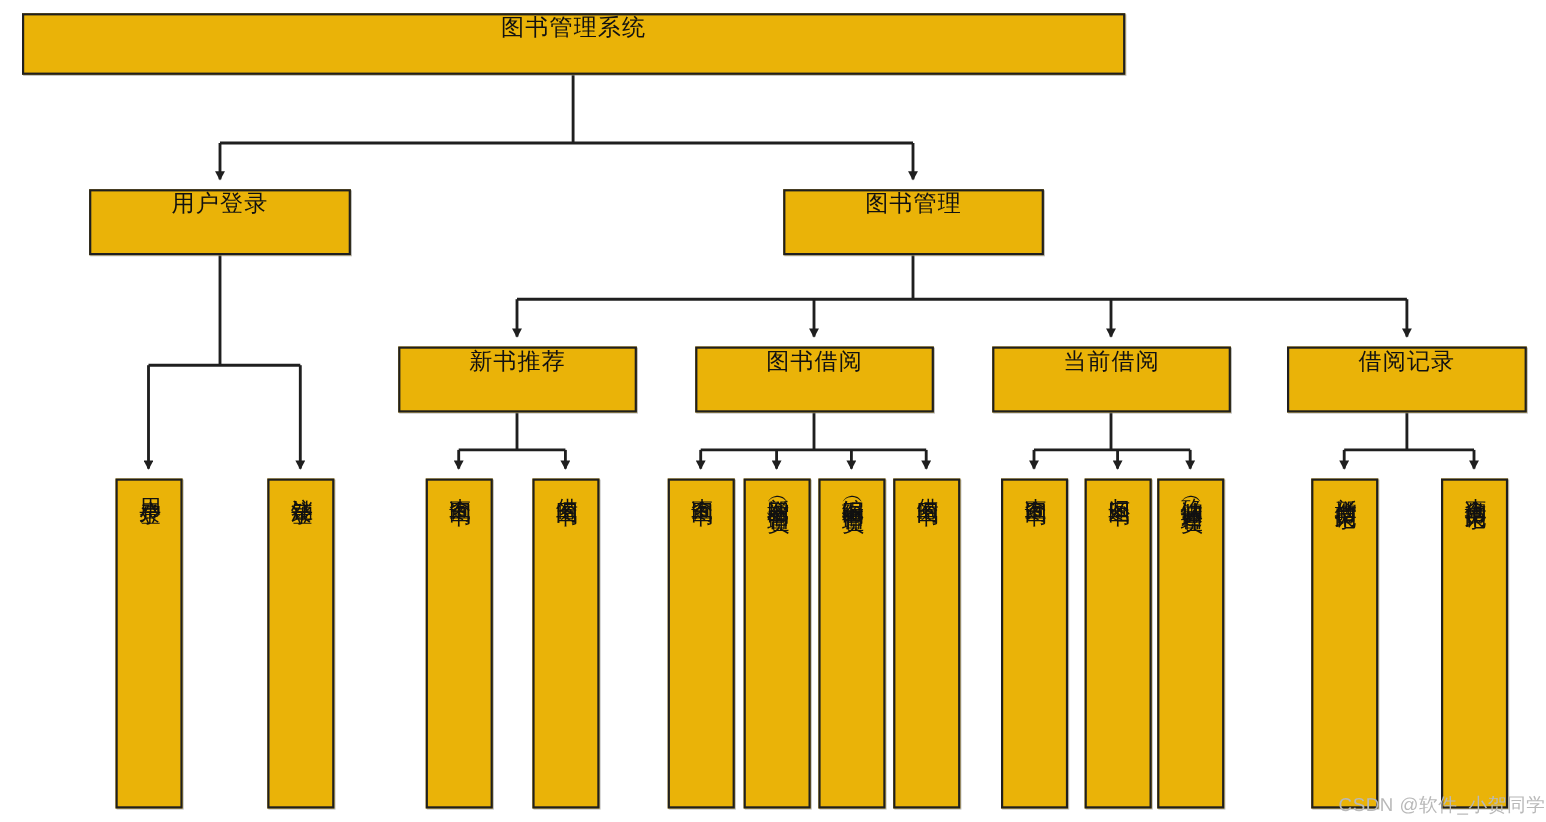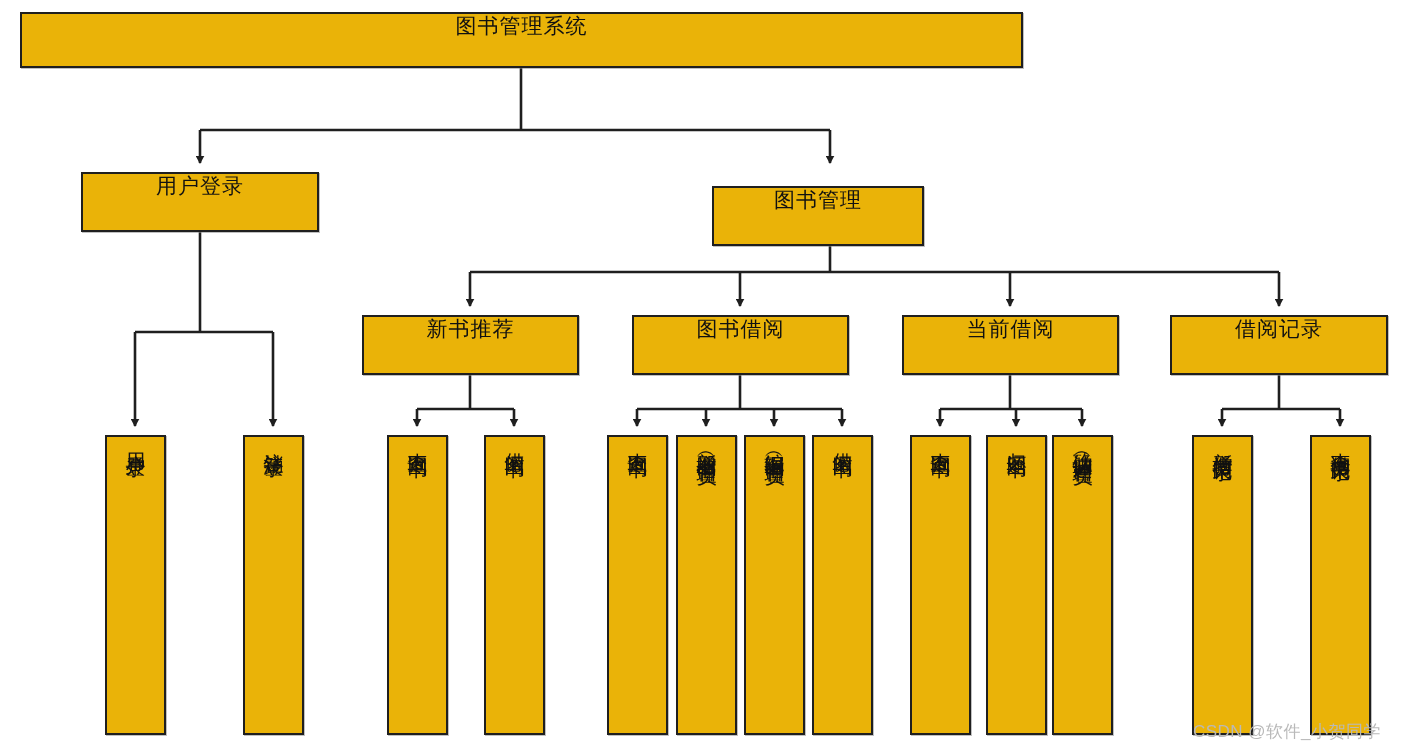--- a/index.html
+++ b/index.html
@@ -45,21 +45,21 @@
   }
   .node-box.vertical .node-label {
     writing-mode: vertical-rl;
     text-orientation: upright;
     font-size: 20px;
     letter-spacing: 2px;
     line-height: 1.05;
   }
   .watermark {
     position: absolute;
-    right: 24px;
+    right: 0;
     bottom: 4px;
     color: #b9b9b9;
     font-size: 17px;
     letter-spacing: 0.5px;
     white-space: nowrap;
     user-select: none;
     text-align: center;
   }
 </style>
 </head>
@@ -117,21 +117,21 @@
     </g>
   </svg>
 
   <div class="node-box" id="node-root" style="left: 20px; top: 12px; width: 1003px; height: 56px;">
     <span class="node-label">图书管理系统</span>
   </div>
 
   <div class="node-box" id="node-l2-0" style="left: 81px; top: 172px; width: 238px; height: 60px;">
     <span class="node-label">用户登录</span>
   </div>
-  <div class="node-box" id="node-l2-1" style="left: 712px; top: 172px; width: 212px; height: 60px; margin-top: 14px;">
+  <div class="node-box" id="node-l2-1" style="left: 712px; top: 172px; width: 237px; height: 60px;">
     <span class="node-label">图书管理</span>
   </div>
 
   <div class="node-box" id="node-l3-1" style="left: 632px; top: 315px; width: 217px; height: 60px;">
     <span class="node-label">图书借阅</span>
   </div>
   <div class="node-box" id="node-l3-0" style="left: 362px; top: 315px; width: 217px; height: 60px;">
     <span class="node-label">新书推荐</span>
   </div>
   <div class="node-box" id="node-l3-3" style="left: 1170px; top: 315px; width: 218px; height: 60px;">

